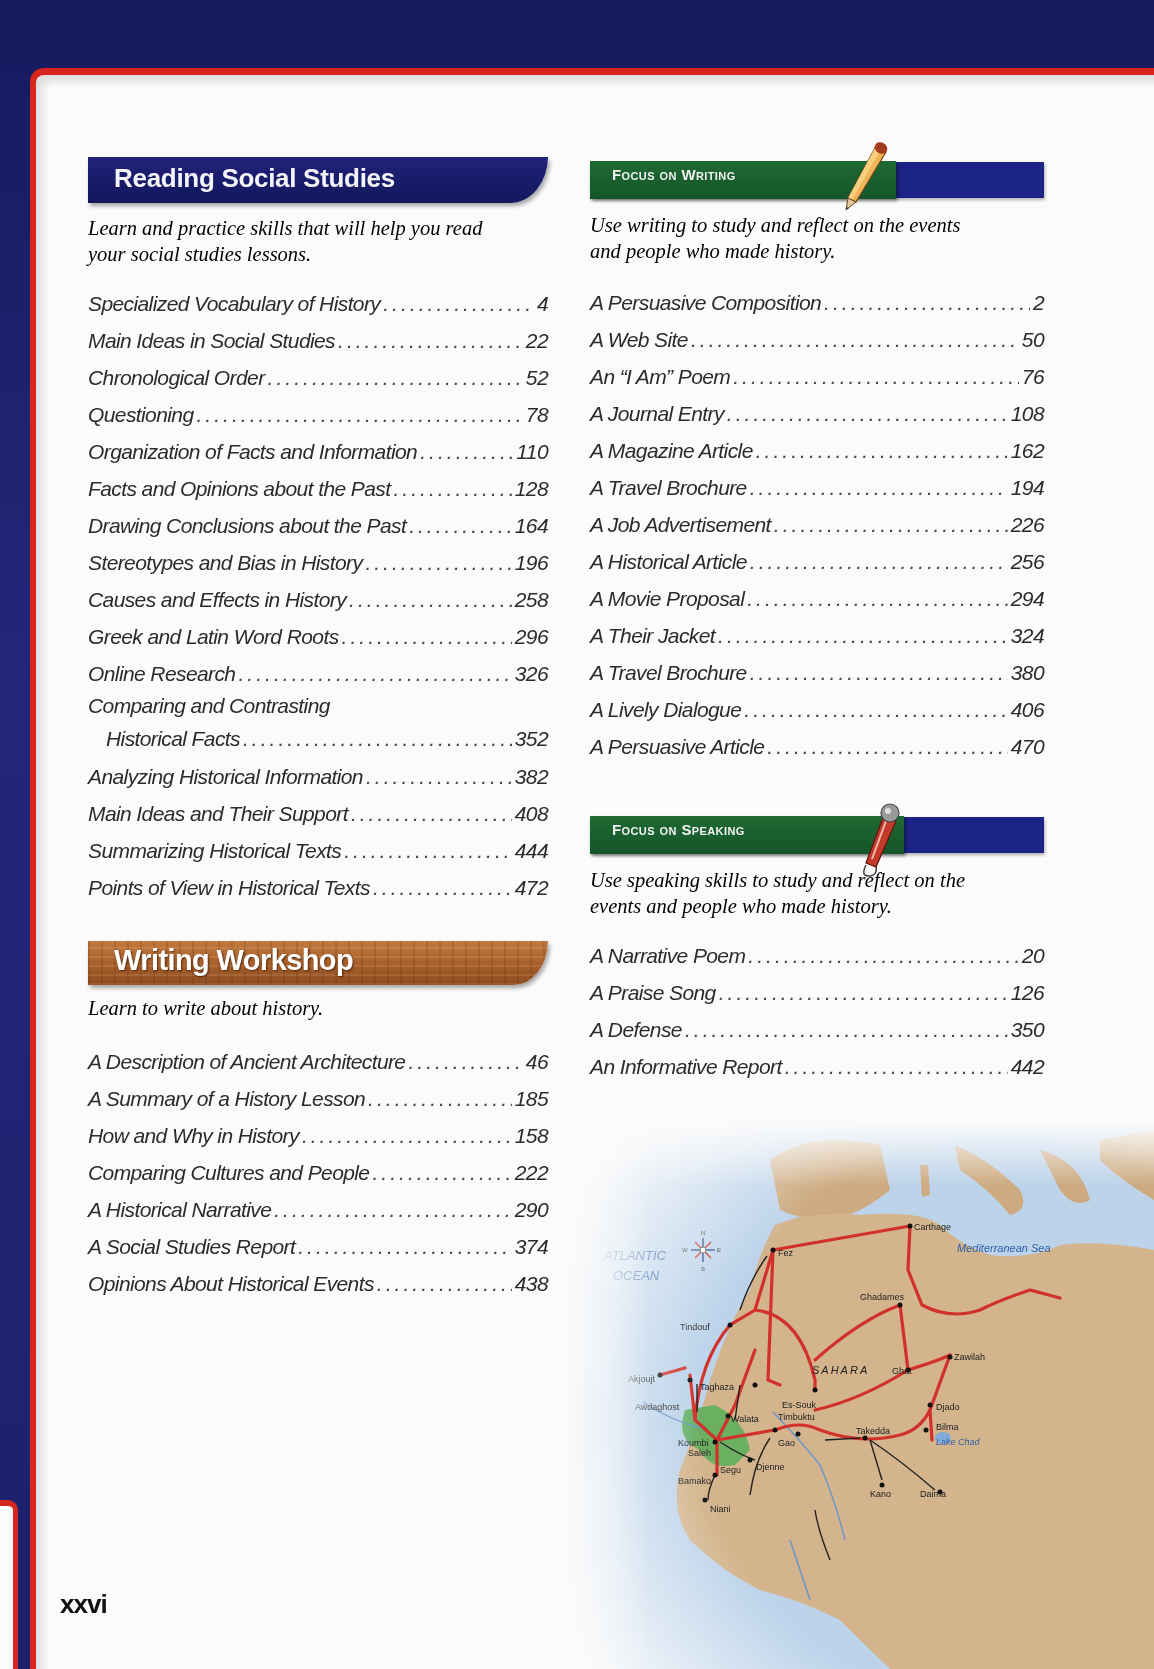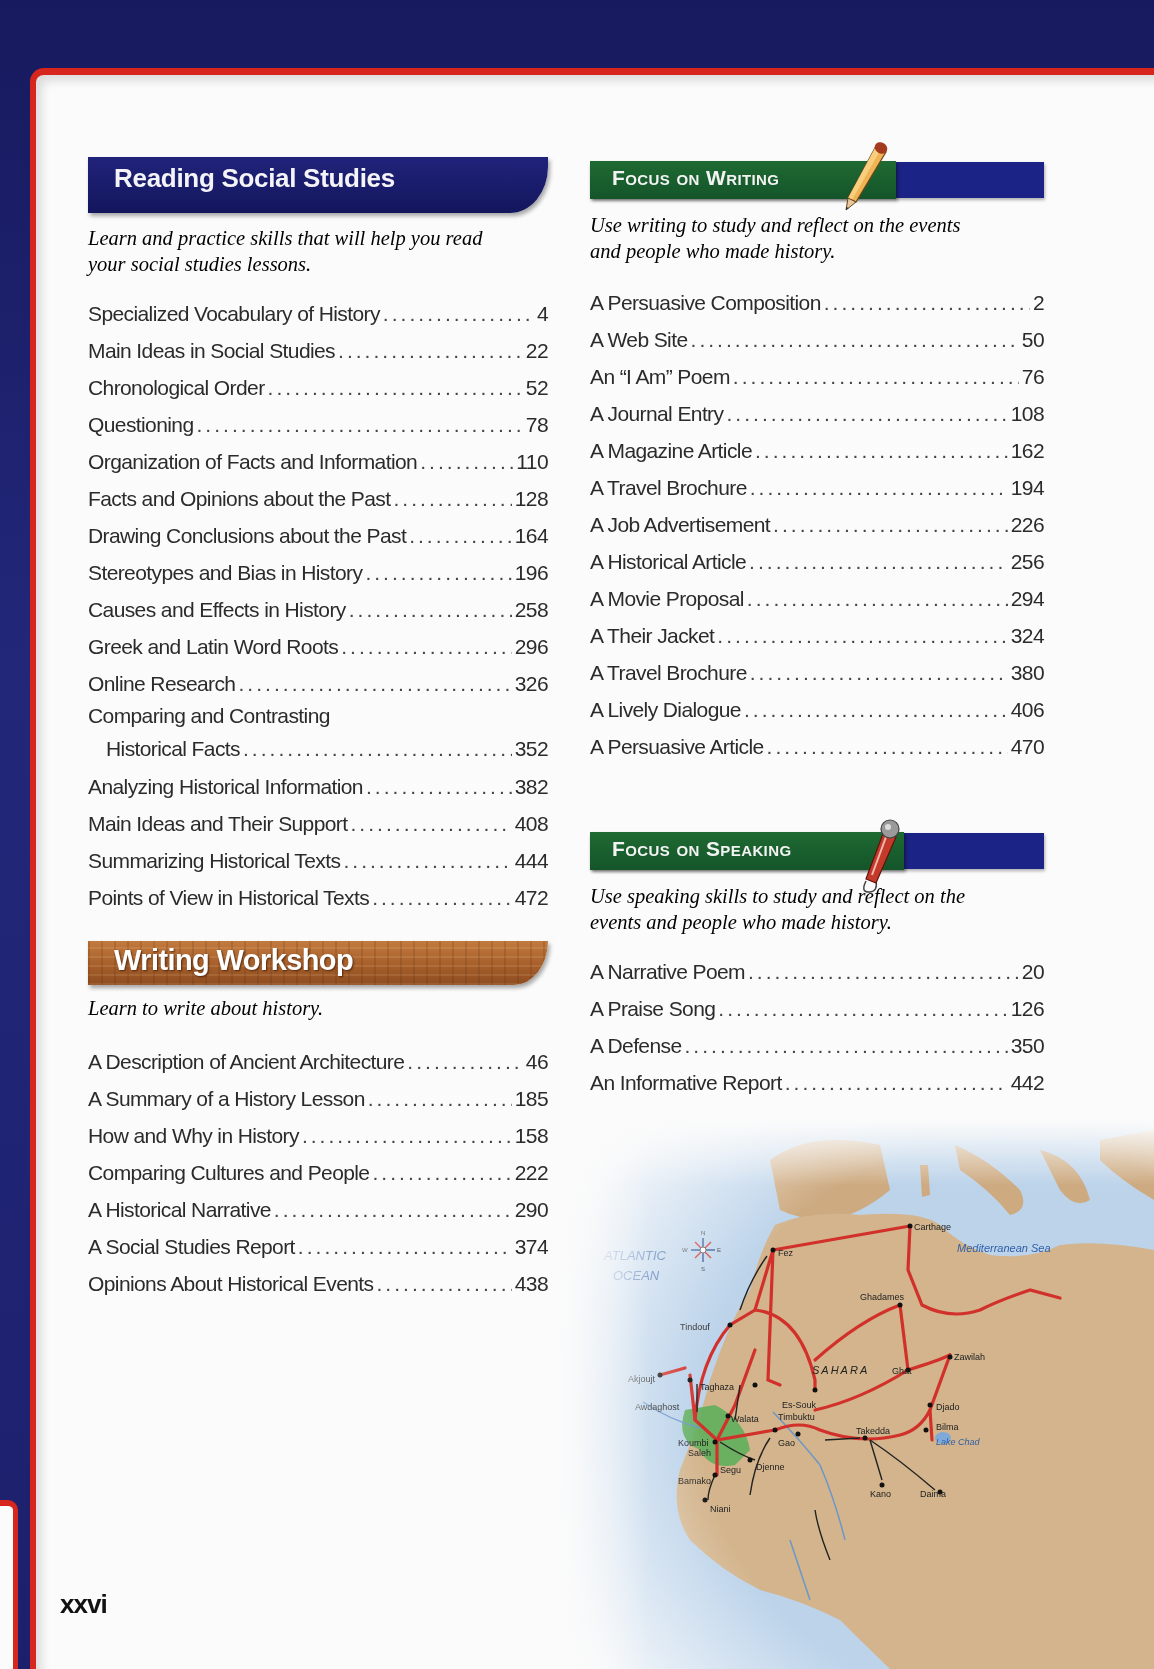--- a/index.html
+++ b/index.html
@@ -34,21 +34,21 @@
     z-index: 2;
   }
 
   .col { position: absolute; }
   .col-left { left: 88px; top: 157px; width: 460px; }
   .col-right { left: 590px; top: 157px; width: 454px; }
 
   
   .hdr-rss {
     position: relative;
-    width: 460px; height: 56px;
+    width: 460px; height: 46px;
     background: linear-gradient(180deg, #20237a 0%, #13165c 100%);
     border-bottom-right-radius: 38px 46px;
     box-shadow: 2px 3px 4px rgba(0,0,0,0.35);
     color: #f4f4f8;
     font-size: 26px; font-weight: bold;
     padding: 6px 0 0 26px;
     letter-spacing: -0.3px;
   }
   .hdr-ww {
     position: relative;
@@ -69,42 +69,42 @@
     position: relative;
     width: 454px; height: 36px;
     background: #1c2386;
     box-shadow: 1px 2px 3px rgba(0,0,0,0.3);
   }
   .hdr-focus .green {
     position: absolute; left: 0; top: -1px;
     height: 38px;
     background: linear-gradient(180deg, #1f6a32 0%, #14552a 100%);
     color: #f3f3f3;
-    font-size: 21px; font-weight: bold;
+    font-size: 15px; font-weight: bold;
     padding: 5px 0 0 22px;
     letter-spacing: 0.4px;
     font-variant: small-caps;
     box-shadow: 2px 2px 3px rgba(0,0,0,0.4);
   }
   .hdr-focus .green.w { width: 306px; }
   .hdr-focus .green.s { width: 314px; }
   .hdr-focus .tool {
     position: absolute; top: -22px;
   }
 
   .intro {
     font-family: "Liberation Serif", "DejaVu Serif", serif;
     font-style: italic;
     font-size: 20.5px;
     line-height: 26px;
     color: #000000;
     margin-top: 12px;
   }
 
-  .toc { list-style: none; }
+  .toc { list-style: none; font-style: italic; }
   .toc li {
     display: flex;
     align-items: baseline;
     font-size: 21px;
     height: 37px;
     line-height: 37px;
     color: #2b2b2b;
     letter-spacing: -0.6px;
     white-space: nowrap;
   }
@@ -361,21 +361,21 @@
           <span class="pg">406</span>
         </li>
         <li>
           <span class="lbl">A Persuasive Article</span>
           <span class="dots"></span>
           <span class="pg">470</span>
         </li>
       </ul>
   </section>
 
-  <section style="position:absolute; top:676px; left:0; width:454px;">
+  <section style="position:absolute; top:660px; left:0; width:454px;">
     <div class="hdr-focus">
       <div class="green s">Focus on Speaking</div>
       <span class="tool" style="left:266px; top:-18px;">
         <svg width="46" height="80" viewBox="0 0 46 80">
           <path d="M10 66 Q4 78 14 77 Q22 76 20 66" fill="none" stroke="#444" stroke-width="1.5"></path>
           <polygon points="28,16 40,22 20,68 10,64" fill="#c43a2a" stroke="#5c140c" stroke-width="1.2"></polygon>
           <line x1="30" y1="22" x2="16" y2="60" stroke="#f3b7ae" stroke-width="2"></line>
           <circle cx="34" cy="14" r="9" fill="#9a9a9a" stroke="#444" stroke-width="1.2"></circle>
           <circle cx="32" cy="12" r="3" fill="#ddd"></circle>
         </svg>

